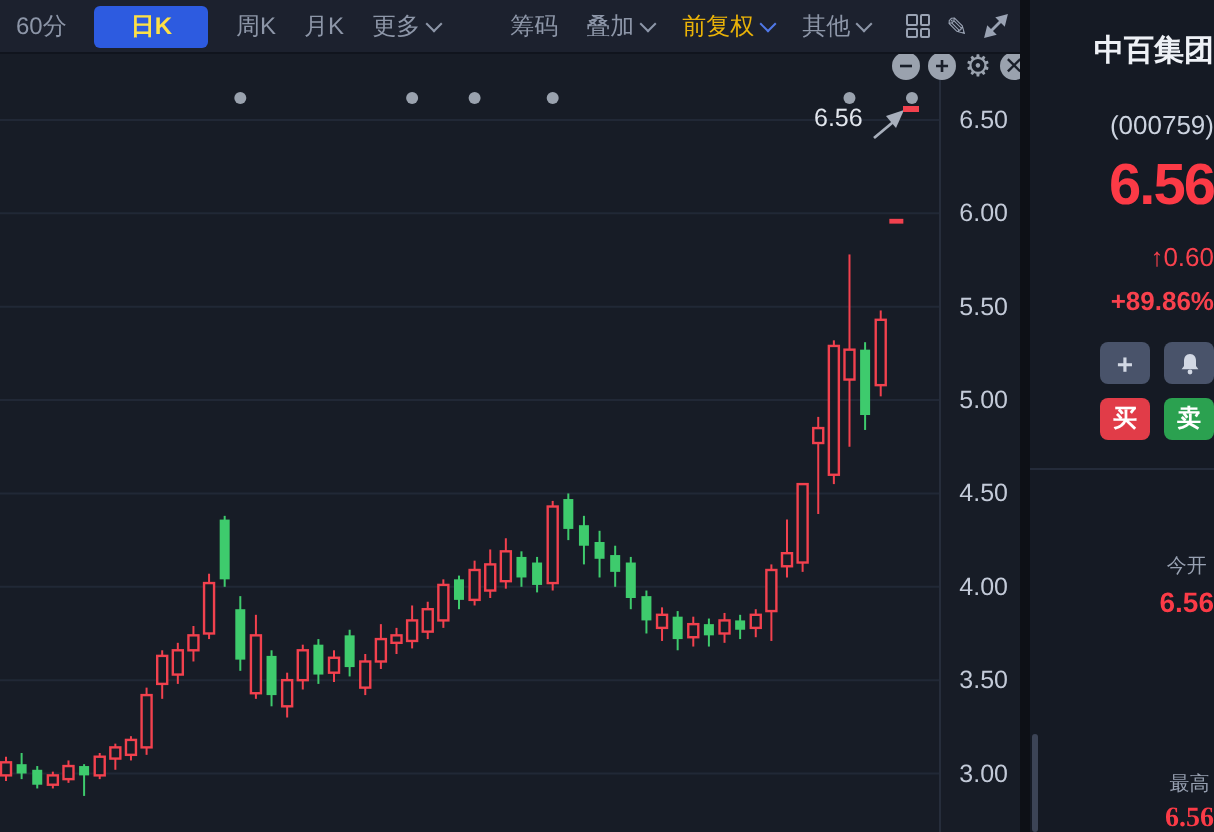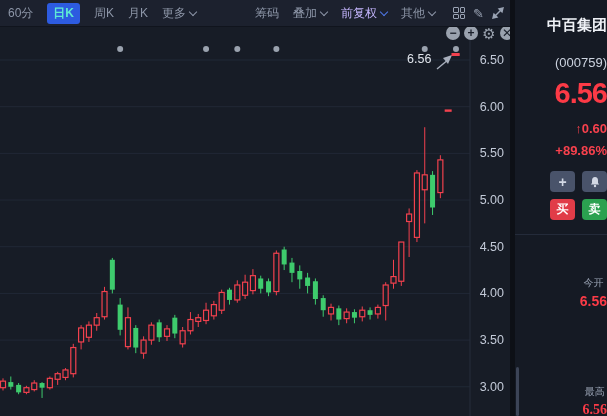--- a/index.html
+++ b/index.html
@@ -7,23 +7,23 @@
     font-family:"Liberation Sans","DejaVu Sans",sans-serif; }
   .app { position:relative; width:607px; height:416px; background:#171c26; }
 
   
   .toolbar { position:absolute; left:0; top:0; width:510px; height:27px;
     background:#1c212e; border-bottom:1px solid #10141d;
     display:flex; align-items:center; justify-content:space-between;
     padding:0 6px 0 8px; font-size:12px; color:#8d96a8; }
   .tb-group { display:flex; align-items:center; gap:14px; white-space:nowrap; }
   .tb-item { cursor:pointer; display:flex; align-items:center; gap:4px; }
-  .tb-chip { background:#2d5be0; color:#5eead4; font-weight:bold;
-    padding:2px 6px; border-radius:3px; }
-  .tb-blue { color:#c4b5fd; }
+  .tb-chip { background:#2d5be0; color:#fde047; font-weight:bold;
+    padding:2px 18px; border-radius:3px; }
+  .tb-blue { color:#eab308; }
   .caret { display:inline-block; width:6px; height:6px; border-right:1.5px solid #8d96a8;
     border-bottom:1.5px solid #8d96a8; transform:rotate(45deg); margin-top:-3px; }
   .caret.blue { border-color:#5078e8; }
   .tb-icons { display:flex; align-items:center; gap:8px; margin-left:4px; }
   .grid-ico { width:12px; height:12px; display:grid; grid-template-columns:1fr 1fr;
     grid-template-rows:1fr 1fr; gap:1px; }
   .grid-ico i { background:transparent; border:1.5px solid #9aa3b4; border-radius:1px; }
   .pen-ico { font-size:13px; color:#9aa3b4; line-height:1; }
 
   
@@ -40,21 +40,21 @@
   .divider-strip { position:absolute; left:510px; top:0; width:5px; height:416px;
     background:#0d1016; }
   .sidebar { position:absolute; left:515px; top:0; width:92px; height:416px;
     background:#151a24; display:flex; flex-direction:column; align-items:flex-end;
     text-align:center; }
   .sb-scroll { position:absolute; left:1px; top:367px; width:3px; height:49px;
     background:#3c4456; border-radius:2px; }
   .sb-name { margin-top:16px; font-size:15px; font-weight:bold; color:#eef1f6; }
   .sb-code { margin-top:20px; font-size:13px; color:#ccd3df; }
   .sb-price { margin-top:7px; font-size:29px; font-weight:bold; color:#fc3a46; letter-spacing:-1px; }
-  .sb-change { margin-top:11px; font-size:13px; font-weight:bold; color:#f8414d; }
+  .sb-change { margin-top:11px; font-size:13px; font-weight:normal; color:#f8414d; }
   .sb-pct { margin-top:7px; font-size:13px; font-weight:bold; color:#f8414d; }
   .sb-btns { margin-top:13px; display:grid; grid-template-columns:25px 25px; gap:7px; }
   .sb-btn { width:25px; height:21px; border-radius:4px; display:flex; align-items:center;
     justify-content:center; cursor:pointer; font-weight:bold; }
   .sb-btn.gray { background:#49536a; color:#d2d8e4; font-size:14px; }
   .sb-btn.buy { background:#e13c48; color:#fff; font-size:12px; }
   .sb-btn.sell { background:#2ba150; color:#fff; font-size:12px; }
   .sb-divider { margin-top:14px; width:92px; border-top:1px solid #242b3a; }
   .sb-field1 { margin-top:41px; }
   .sb-field2 { margin-top:76px;font-family:Liberation Serif, serif; }

